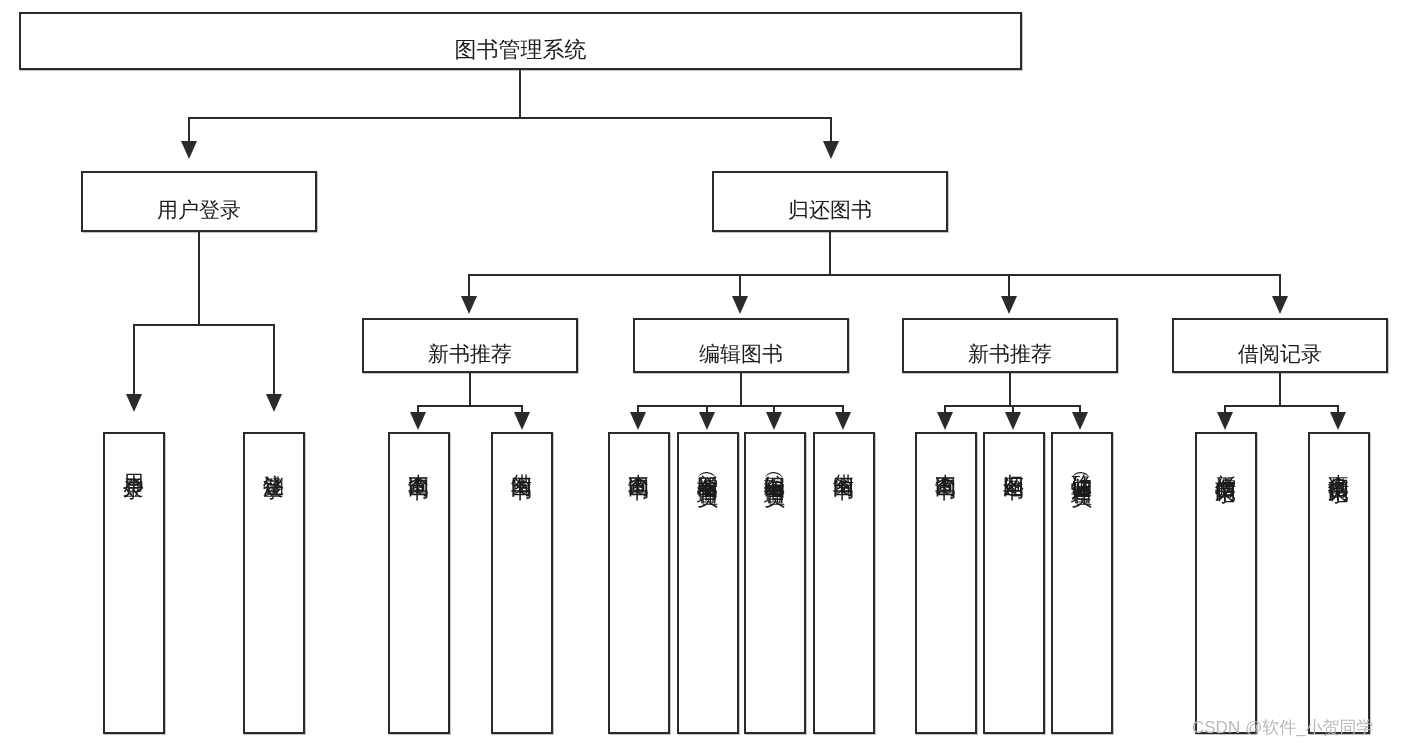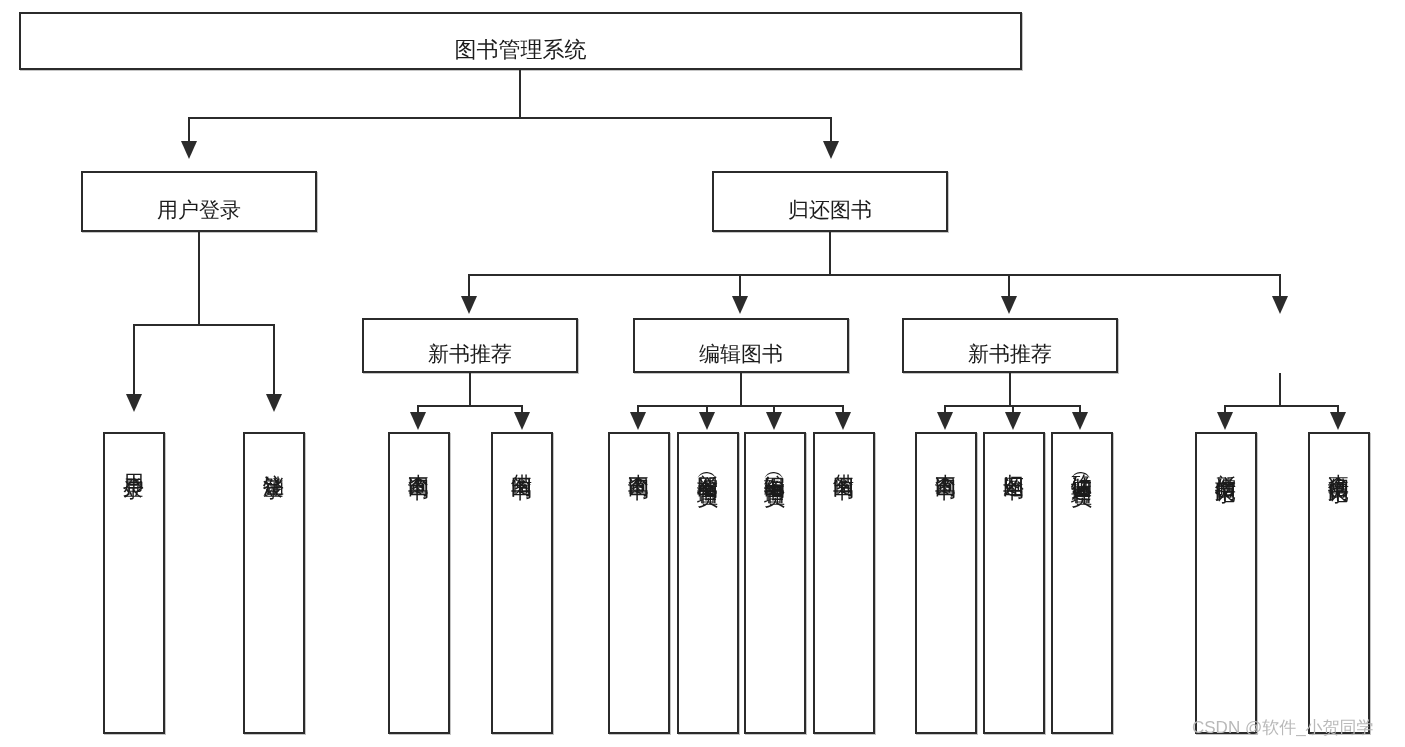--- a/index.html
+++ b/index.html
@@ -124,20 +124,23 @@
 
   <div class="node h" style="left:362px; top:318px; width:216px; height:55px;">
     <span class="label">新书推荐</span>
   </div>
   <div class="node h" style="left:633px; top:318px; width:216px; height:55px;">
     <span class="label">编辑图书</span>
   </div>
   <div class="node h" style="left:902px; top:318px; width:216px; height:55px;">
     <span class="label">新书推荐</span>
   </div>
+  <div class="node h" style="left:1172px; top:318px; width:216px; height:55px;">
+    <span class="label">借阅记录</span>
+  </div>
 
   <div class="ln v" style="left:469px; top:373px; width:2px; height:33px;"></div>
   <div class="ln h" style="left:417px; top:405px; width:106px; height:2px;"></div>
   <div class="ln v" style="left:417px; top:405px; width:2px; height:10px;"></div>
   <div class="arrow" style="left:410px; top:412px;"></div>
   <div class="ln v" style="left:521px; top:405px; width:2px; height:10px;"></div>
   <div class="arrow" style="left:514px; top:412px;"></div>
 
   <div class="ln v" style="left:740px; top:373px; width:2px; height:33px;"></div>
   <div class="ln h" style="left:637px; top:405px; width:207px; height:2px;"></div>

